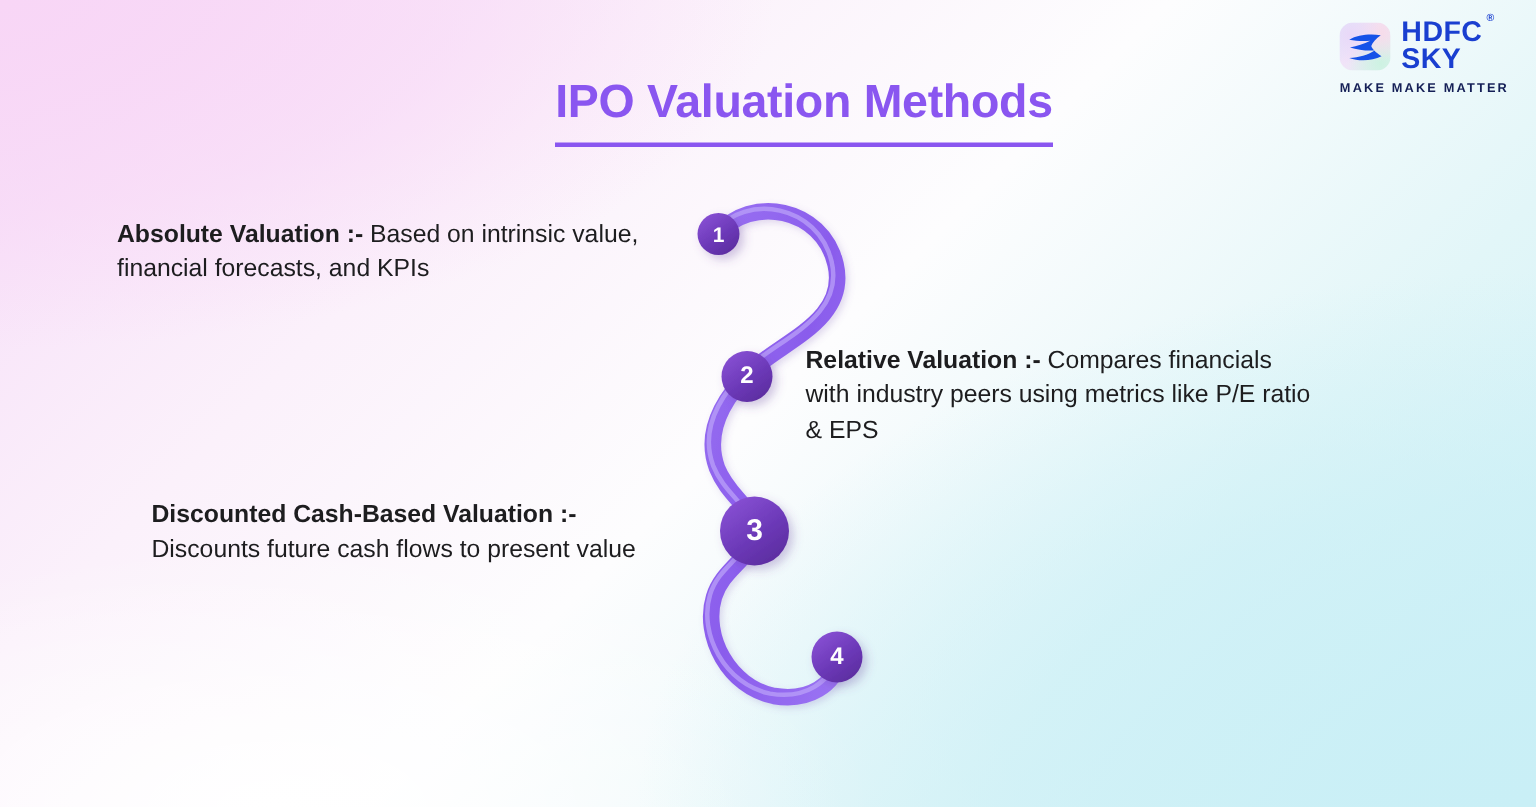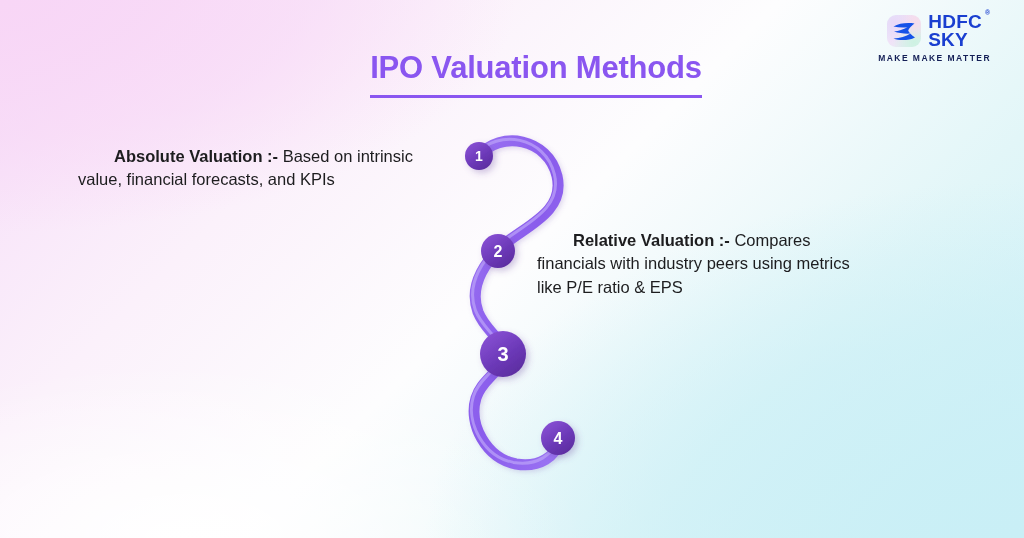--- a/index.html
+++ b/index.html
@@ -17,24 +17,23 @@
       radial-gradient(ellipse 70% 60% at 0% 0%, #f8d6f6 0%, rgba(248,214,246,0.55) 42%, rgba(248,214,246,0) 72%),
       radial-gradient(ellipse 75% 85% at 100% 100%, #c9eff6 0%, rgba(201,239,246,0.6) 45%, rgba(201,239,246,0) 78%),
       radial-gradient(ellipse 60% 50% at 18% 100%, #ffffff 0%, rgba(255,255,255,0) 65%),
       linear-gradient(135deg, #f6dcf8 0%, #fbf1fb 28%, #fdfdfe 50%, #e2f6f8 74%, #cdf0f6 100%);
   }
 
   
   .logo-wrap {
     position: absolute;
     top: 13px;
-    right: 33px;
+    right: 18px;
     display: flex;
     flex-direction: column;
-    align-items: center;
   }
   .logo-row {
     display: flex;
     align-items: center;
     gap: 7px;
   }
   .logo-mark {
     width: 34px;
     height: 32px;
     border-radius: 9px;
@@ -102,21 +101,21 @@
     top: 0;
   }
 
   
   .block {
     position: absolute;
     font-size: 16.5px;
     line-height: 1.42;
     color: #1d1d1f;
   }
-  .block b { font-weight: bold; margin-left: 36px; }
+  .block b { font-weight: bold; }
   .b1 { left: 78px;  top: 145px; width: 372px; }
   .b2 { left: 537px; top: 229px; width: 340px; }
   .b3 { left: 101px; top: 332px; width: 356px; }
   .b4 { left: 588px; top: 411px; width: 350px; }
 </style>
 </head>
 <body>
 
 <div id="canvas">
 
@@ -201,15 +200,18 @@
   </svg>
 
   <div class="block b1">
     <b>Absolute Valuation :-</b><span> Based on intrinsic value, financial forecasts, and KPIs</span>
   </div>
 
   <div class="block b2">
     <b>Relative Valuation :-</b><span> Compares financials with industry peers using metrics like P/E ratio &amp; EPS</span>
   </div>
 
+  <div class="block b3">
+    <b>Discounted Cash-Based Valuation :-</b><span> Discounts future cash flows to present value</span>
+  </div>
 
 
 </div>
 
 </body></html>

